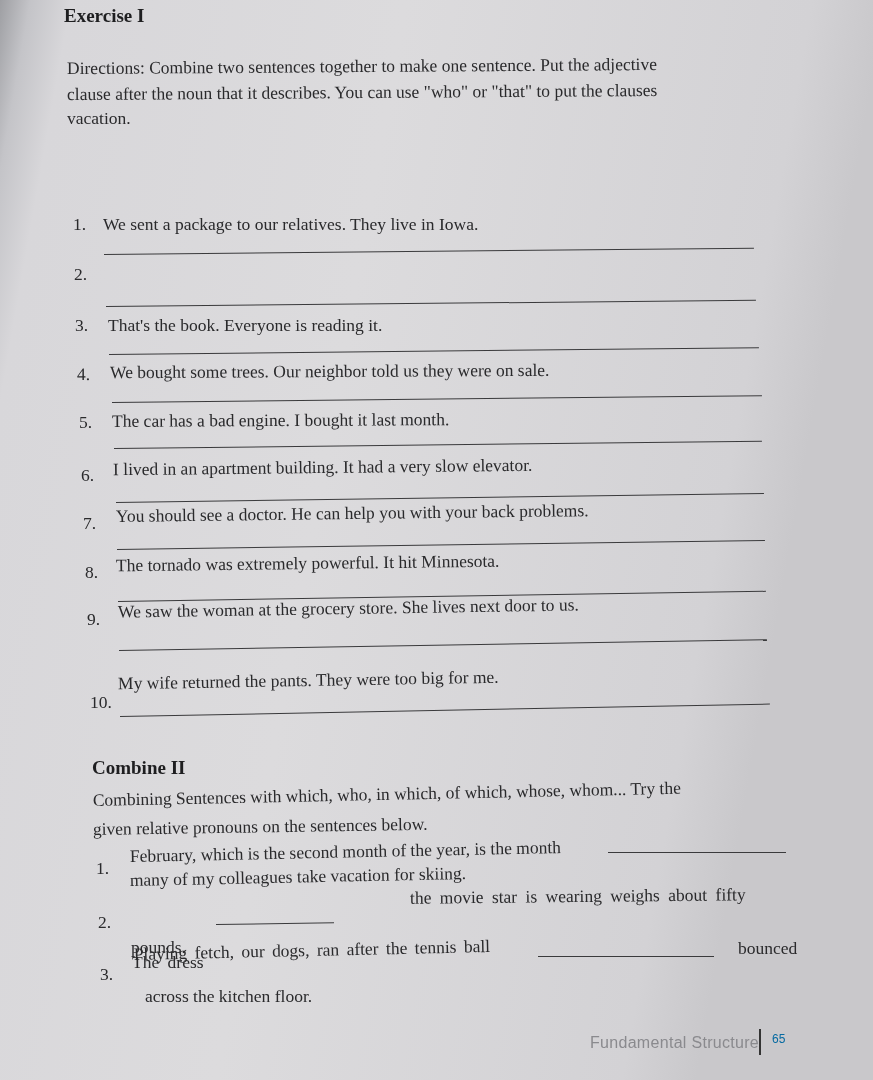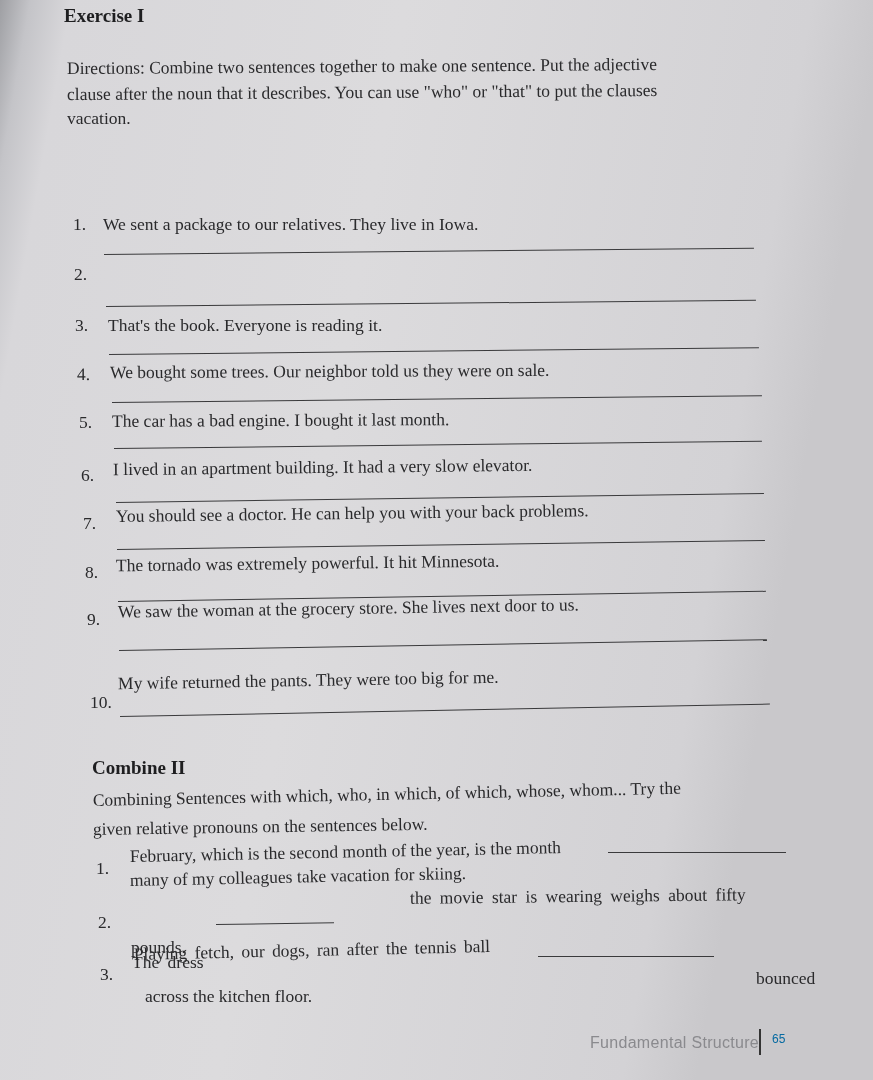--- a/index.html
+++ b/index.html
@@ -82,20 +82,20 @@
 
   <div class="abs t" style="left:98px; top:912px;">2.</div>
   <div class="abs t" style="left:132px; top:952px; word-spacing:4px;">The dress</div>
   <div class="line" style="left:166px; top:924px; width:118px; transform:translateX(50px) rotate(-0.8deg);"></div>
   <div class="abs t" style="left:410px; top:886px; word-spacing:4px; transform:rotate(-0.6deg);">the movie star is wearing weighs about fifty</div>
   <div class="abs t" style="left:131px; top:937px;">pounds.</div>
 
   <div class="abs t" style="left:100px; top:964px;">3.</div>
   <div class="abs t" style="left:134px; top:944px; word-spacing:3px; transform:rotate(-1.3deg); transform-origin:left bottom;">Playing fetch, our dogs, ran after the tennis ball</div>
   <div class="line" style="left:538px; top:956px; width:176px;"></div>
-  <div class="abs t" style="left:756px; top:938px;margin-top:30px;">bounced</div>
+  <div class="abs t" style="left:738px; top:938px;">bounced</div>
   <div class="abs t" style="left:145px; top:986px;">across the kitchen floor.</div>
 
   <div class="abs footer-text" style="left:590px; top:1034px;">Fundamental Structure</div>
   <div class="footer-bar" style="left:759px; top:1029px;"></div>
   <div class="abs footer-num" style="left:772px; top:1032px;">65</div>
 
 </div>
 
 </body></html>

